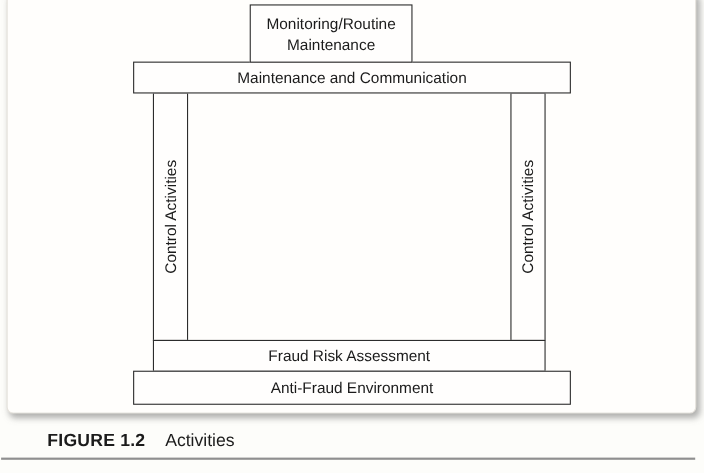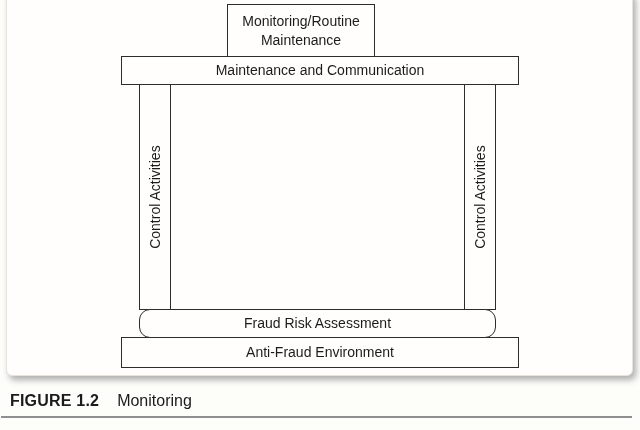--- a/index.html
+++ b/index.html
@@ -27,28 +27,28 @@
   }
   .box-monitoring{left:227px;top:4px;width:148px;height:53px;padding:0 16px;z-index:4;}
   .box-information{left:121px;top:56px;width:398px;height:29px;z-index:3;}
   .bar-control{top:84px;width:32px;height:226px;z-index:2;}
   .bar-control-left{left:139px;}
   .bar-control-right{left:464px;}
   .bar-control span{
     transform:rotate(-90deg);
     white-space:nowrap;
   }
-  .box-fraud{left:139px;top:309px;width:357px;height:29px;z-index:3;border-radius:11px;}
+  .box-fraud{left:139px;top:309px;width:357px;height:29px;z-index:3;}
   .box-anti{left:121px;top:337px;width:398px;height:31px;z-index:3;}
   .caption{
     position:absolute;left:10px;top:392px;
     font-size:16px;
     white-space:nowrap;
   }
-  .caption .label{font-weight:bold;letter-spacing:0.2px;}
+  .caption .label{font-weight:bold;letter-spacing:0.2px;margin-left:33px;}
   .caption .title{margin-left:18px;font-weight:normal;}
   .rule{
     position:absolute;left:1px;top:416px;width:631px;height:2px;
     background:#8f8f8f;
   }
 </style>
 </head>
 <body>
 
 <div class="card"></div>
@@ -63,16 +63,16 @@
 
 <div class="dbox bar-control bar-control-right">
   <span>Control Activities</span>
 </div>
 
 <div class="dbox box-fraud">Fraud Risk Assessment</div>
 
 <div class="dbox box-anti">Anti-Fraud Environment</div>
 
 <div class="caption">
-  <span class="label">FIGURE 1.2</span><span class="title">Monitoring</span>
+  <span class="label">FIGURE 1.2</span><span class="title">Activities</span>
 </div>
 
 <div class="rule"></div>
 
 </body></html>

